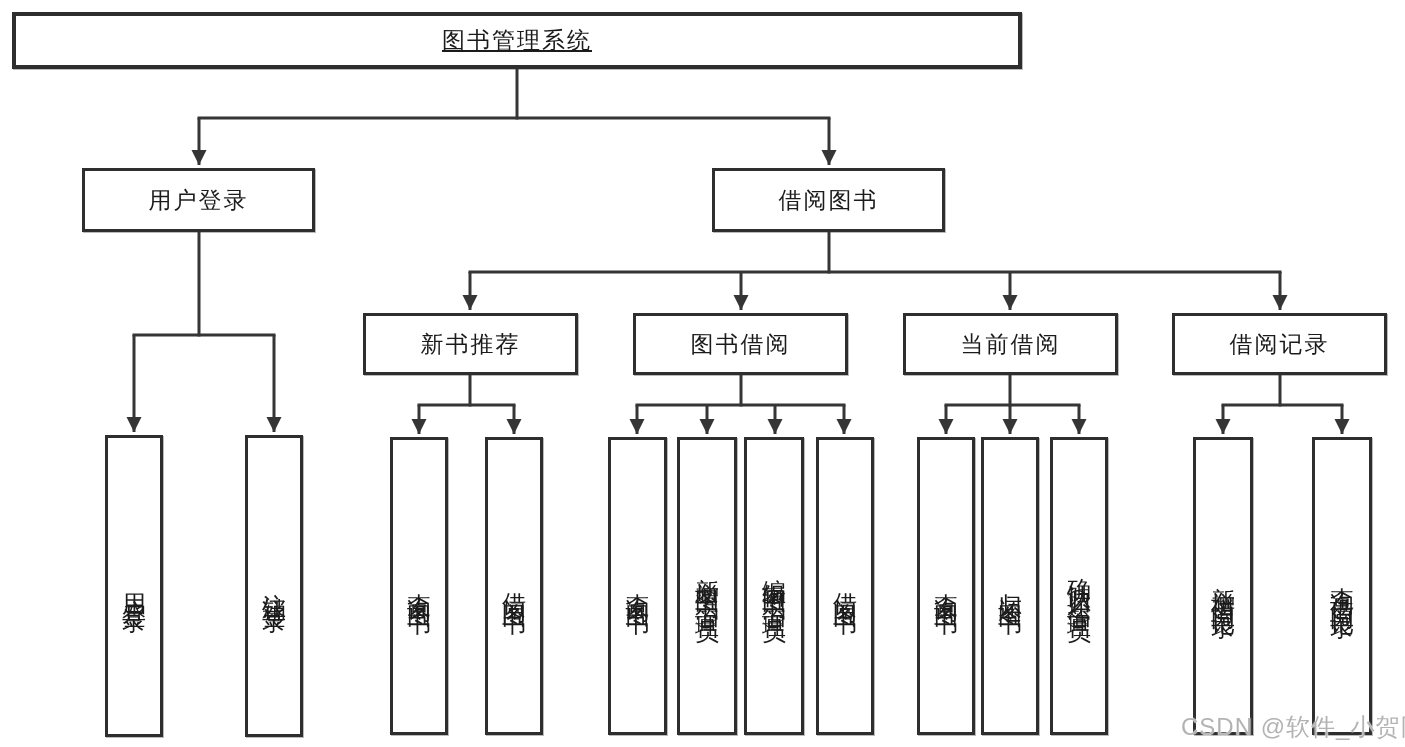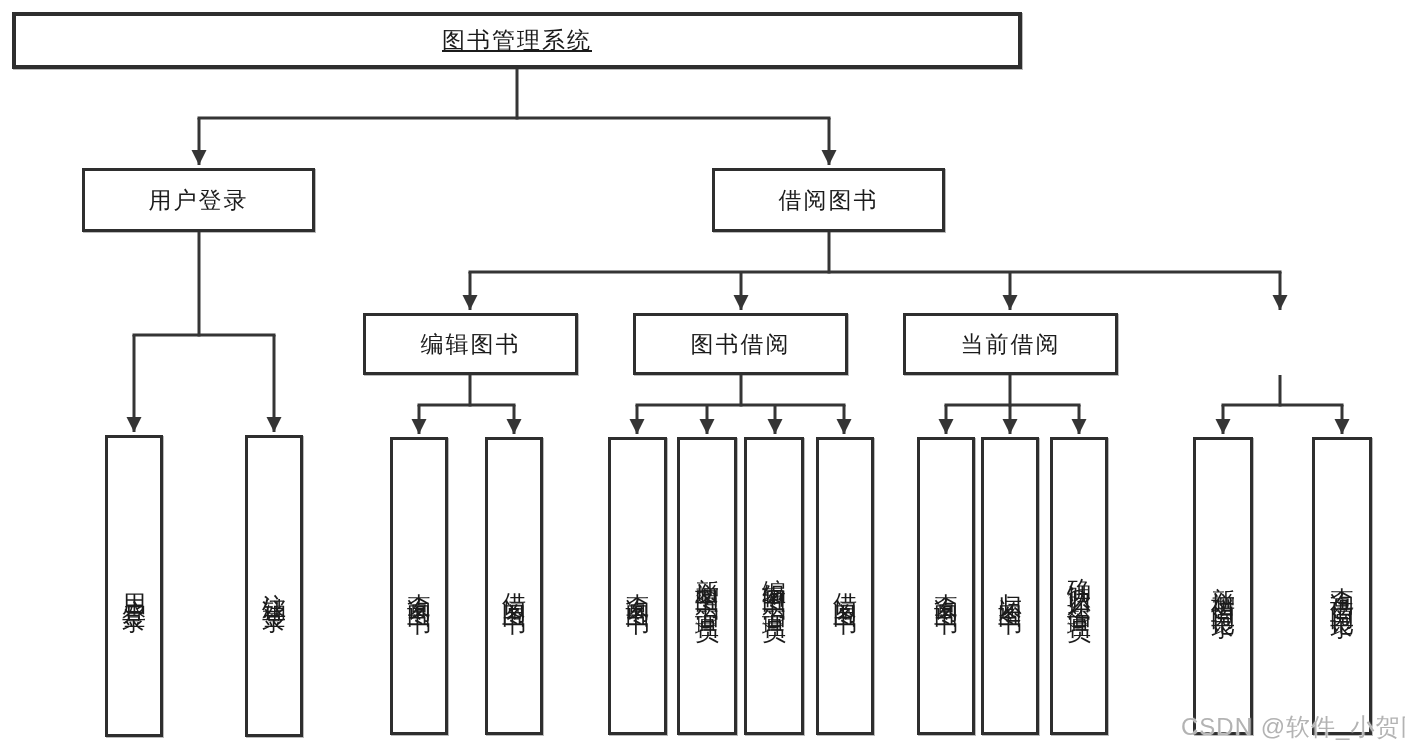--- a/index.html
+++ b/index.html
@@ -99,27 +99,30 @@
   </div>
 
   <div class="node hbox" style="left:82px;top:168px;width:233px;height:64px">
     <span>用户登录</span>
   </div>
   <div class="node hbox" style="left:712px;top:168px;width:233px;height:64px">
     <span>借阅图书</span>
   </div>
 
   <div class="node hbox" style="left:363px;top:313px;width:215px;height:62px">
-    <span>编辑图书</span>
+    <span>新书推荐</span>
   </div>
   <div class="node hbox" style="left:903px;top:313px;width:215px;height:62px">
     <span>当前借阅</span>
   </div>
   <div class="node hbox" style="left:633px;top:313px;width:215px;height:62px">
     <span>图书借阅</span>
+  </div>
+  <div class="node hbox" style="left:1172px;top:313px;width:215px;height:62px">
+    <span>借阅记录</span>
   </div>
 
   <div class="node vbox" style="left:105px;top:435px;width:58px;height:302px">
     <span>用户登录</span>
   </div>
   <div class="node vbox" style="left:245px;top:435px;width:58px;height:302px">
     <span>注销登录</span>
   </div>
 
   <div class="node vbox" style="left:390px;top:437px;width:58px;height:298px">

